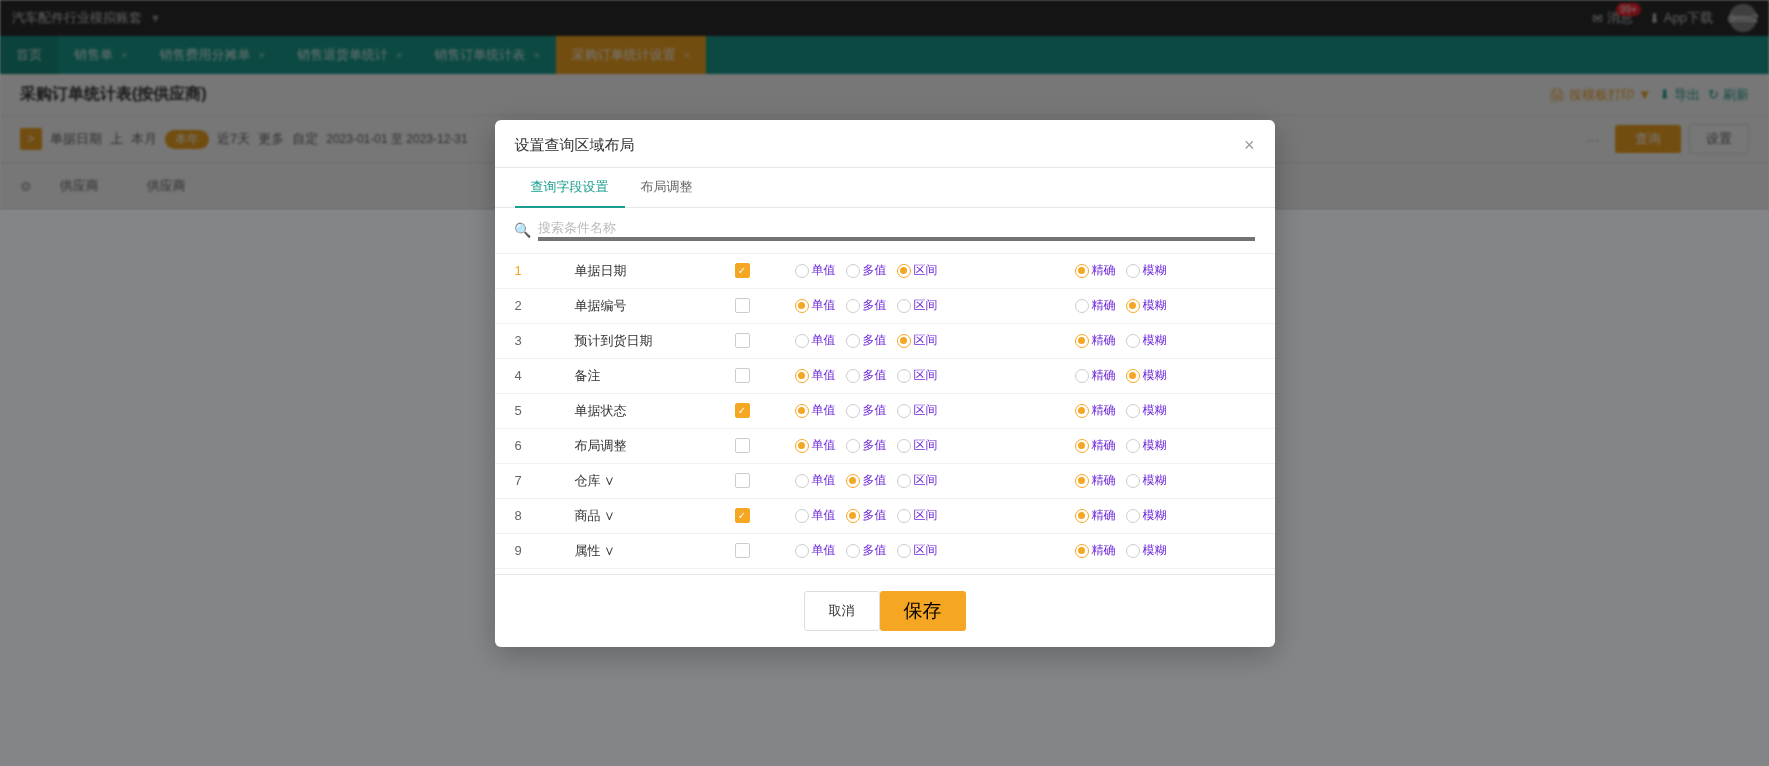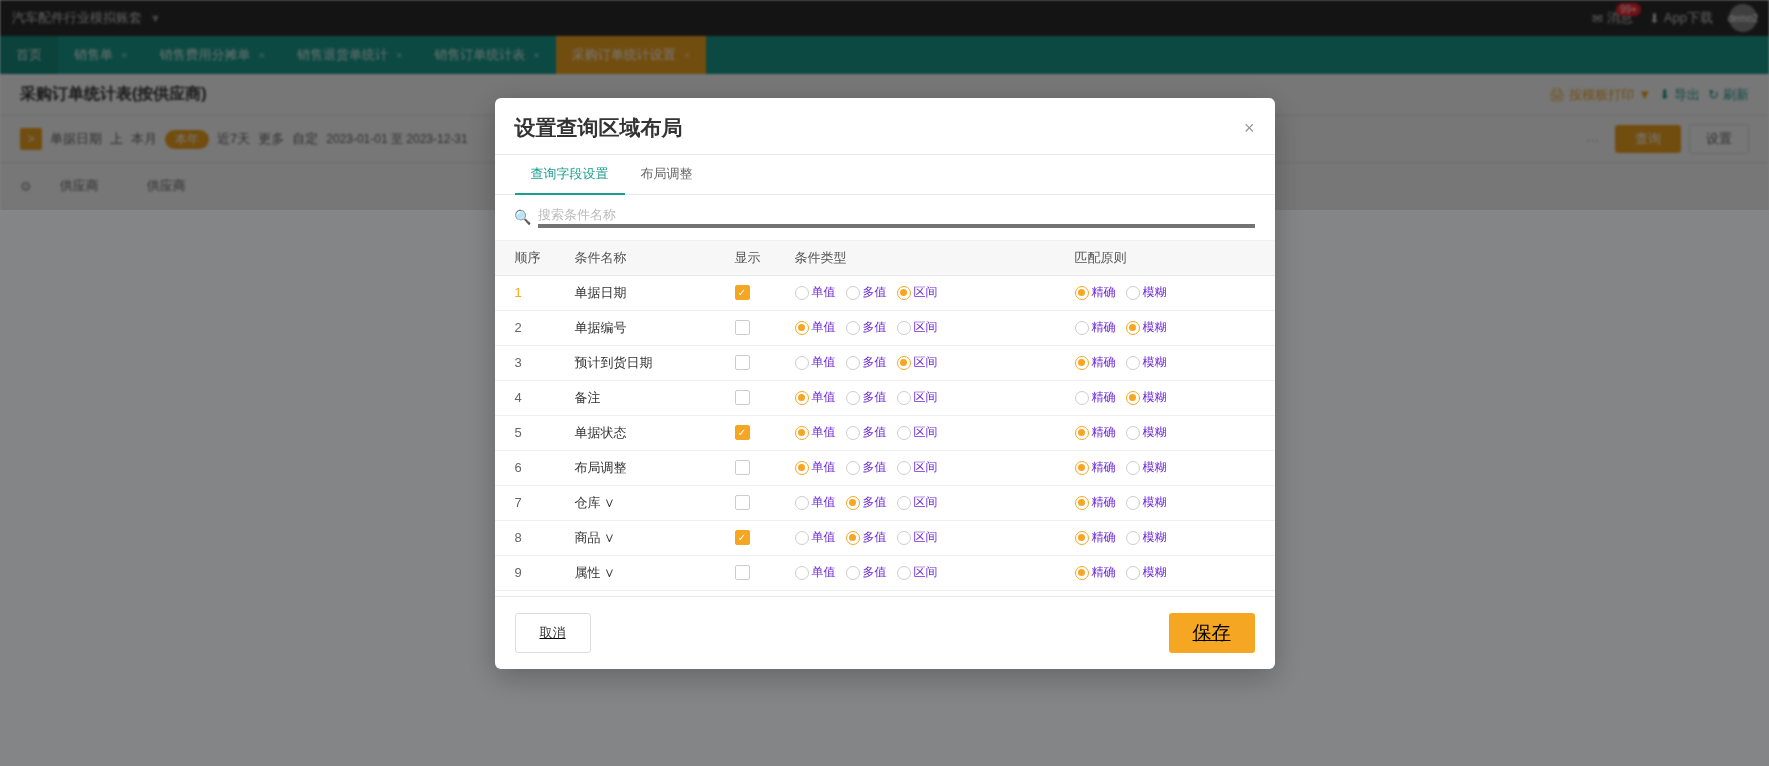--- a/index.html
+++ b/index.html
@@ -124,21 +124,21 @@
       position: relative;
     }
     .modal-header {
       padding: 16px 20px 0 20px;
       display: flex;
       align-items: center;
       justify-content: space-between;
       border-bottom: 1px solid #e8e8e8;
       padding-bottom: 0;
     }
-    .modal-title { font-size: 21px; font-weight: bold; color: #333; padding-bottom: 12px; }
+    .modal-title { font-size: 15px; font-weight: normal; color: #333; padding-bottom: 12px; }
     .modal-close { color: #999; font-size: 18px; cursor: pointer; padding-bottom: 12px; line-height: 1; }
 
     
     .modal-tabs {
       display: flex;
       padding: 0 20px;
       border-bottom: 1px solid #e8e8e8;
       gap: 0;
     }
     .modal-tab {
@@ -233,23 +233,22 @@
     .radio-circle.selected { border-color: #f5a623; }
     .radio-circle.selected::after { content: ''; width: 7px; height: 7px; border-radius: 50%; background: #f5a623; }
 
     
     .match-rule { display: flex; align-items: center; gap: 10px; }
 
     
     .modal-footer {
       padding: 16px 20px;
       display: flex;
-      justify-content: space-between;
+      justify-content: center;
       border-top: 1px solid #e8e8e8;
-      text-decoration: underline;
     }
     .btn-cancel {
       padding: 7px 24px; border: 1px solid #ddd; border-radius: 3px;
       background: white; color: #333; cursor: pointer; font-size: 13px;
     }
     .btn-save {
       padding: 7px 24px; border: none; border-radius: 3px;
       background: #f5a623; color: #000000; cursor: pointer; font-size: 19px;
     }
 
@@ -363,27 +362,20 @@
       <div class="modal-tab active">查询字段设置</div>
       <div class="modal-tab">布局调整</div>
     </div>
 
     <div class="modal-search">
       <span class="modal-search-icon">🔍</span>
       <input type="text" placeholder="搜索条件名称" style="">
     </div>
 
     <div class="modal-table">
-      <div class="modal-table-header">
-        <span>顺序</span>
-        <span>条件名称</span>
-        <span>显示</span>
-        <span>条件类型</span>
-        <span>匹配原则</span>
-      </div>
 
       <div class="modal-table-body">
 
       <div class="modal-table-row" style="opacity: 1;">
             <span class="row-num">1</span>
             <span>单据日期</span>
             <div class="checkbox checked"></div>
             <div class="radio-group">
               <label class="radio-item"><span class="radio-circle"></span>单值</label>
               <label class="radio-item"><span class="radio-circle"></span>多值</label>

